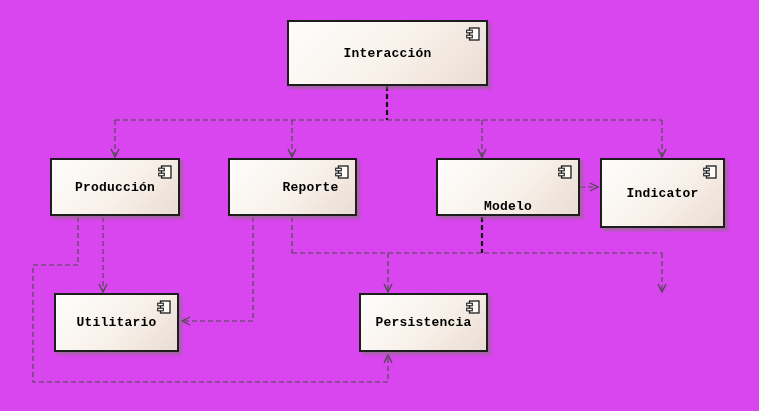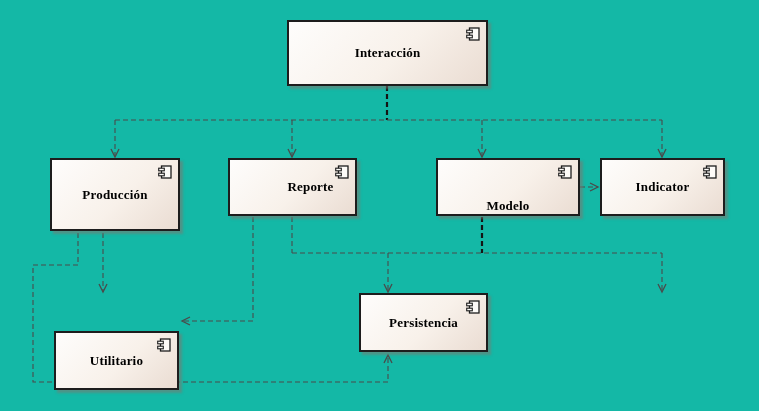--- a/index.html
+++ b/index.html
@@ -4,23 +4,23 @@
 <style>
   html, body {
     margin: 0;
     padding: 0;
     background: #ffffff;
   }
   #canvas {
     position: relative;
     width: 759px;
     height: 411px;
-    background: #14b8a6;
+    background: #d946ef;
     overflow: hidden;
-    font-family: Liberation Serif, serif;
+    font-family: Liberation Mono, monospace;
   }
   #connector-layer {
     position: absolute;
     left: 0; top: 0;
     width: 759px;
     height: 411px;
   }
   .edge {
     fill: none;
     stroke: #4a4a4a;
@@ -86,21 +86,21 @@
     </svg>
 
 <div class="component-box" style="left: 287px; top: 20px; width: 201px; height: 66px;">
       <span class="component-label">Interacción</span>
       <svg class="component-icon" viewBox="0 0 14 14" xmlns="http://www.w3.org/2000/svg">
         <rect x="3.5" y="1" width="9.5" height="12" fill="#fdfbf8" stroke="#1d1d1d" stroke-width="1.3"></rect>
         <rect x="0.7" y="3.2" width="5.6" height="2.6" fill="#fdfbf8" stroke="#1d1d1d" stroke-width="1.1"></rect>
         <rect x="0.7" y="8.2" width="5.6" height="2.6" fill="#fdfbf8" stroke="#1d1d1d" stroke-width="1.1"></rect>
       </svg>
     </div>
-    <div class="component-box" style="left: 50px; top: 158px; width: 130px; height: 73px;">
+    <div class="component-box" style="left: 50px; top: 158px; width: 130px; height: 58px;">
       <span class="component-label">Producción</span>
       <svg class="component-icon" viewBox="0 0 14 14" xmlns="http://www.w3.org/2000/svg">
         <rect x="3.5" y="1" width="9.5" height="12" fill="#fdfbf8" stroke="#1d1d1d" stroke-width="1.3"></rect>
         <rect x="0.7" y="3.2" width="5.6" height="2.6" fill="#fdfbf8" stroke="#1d1d1d" stroke-width="1.1"></rect>
         <rect x="0.7" y="8.2" width="5.6" height="2.6" fill="#fdfbf8" stroke="#1d1d1d" stroke-width="1.1"></rect>
       </svg>
     </div>
     <div class="component-box" style="left: 228px; top: 158px; width: 129px; height: 58px; padding-left: 36px;">
       <span class="component-label">Reporte</span>
       <svg class="component-icon" viewBox="0 0 14 14" xmlns="http://www.w3.org/2000/svg">
@@ -110,29 +110,29 @@
       </svg>
     </div>
     <div class="component-box" style="left: 436px; top: 158px; width: 144px; height: 58px; align-items: flex-end;">
       <span class="component-label">Modelo</span>
       <svg class="component-icon" viewBox="0 0 14 14" xmlns="http://www.w3.org/2000/svg">
         <rect x="3.5" y="1" width="9.5" height="12" fill="#fdfbf8" stroke="#1d1d1d" stroke-width="1.3"></rect>
         <rect x="0.7" y="3.2" width="5.6" height="2.6" fill="#fdfbf8" stroke="#1d1d1d" stroke-width="1.1"></rect>
         <rect x="0.7" y="8.2" width="5.6" height="2.6" fill="#fdfbf8" stroke="#1d1d1d" stroke-width="1.1"></rect>
       </svg>
     </div>
-    <div class="component-box" style="left: 600px; top: 158px; width: 125px; height: 58px;">
+    <div class="component-box" style="left: 600px; top: 158px; width: 125px; height: 70px;">
       <span class="component-label">Indicator</span>
       <svg class="component-icon" viewBox="0 0 14 14" xmlns="http://www.w3.org/2000/svg">
         <rect x="3.5" y="1" width="9.5" height="12" fill="#fdfbf8" stroke="#1d1d1d" stroke-width="1.3"></rect>
         <rect x="0.7" y="3.2" width="5.6" height="2.6" fill="#fdfbf8" stroke="#1d1d1d" stroke-width="1.1"></rect>
         <rect x="0.7" y="8.2" width="5.6" height="2.6" fill="#fdfbf8" stroke="#1d1d1d" stroke-width="1.1"></rect>
       </svg>
     </div>
-    <div class="component-box" style="left: 54px; top: 293px; width: 125px; height: 59px; margin-top: 38px;">
+    <div class="component-box" style="left: 54px; top: 293px; width: 125px; height: 59px;">
       <span class="component-label">Utilitario</span>
       <svg class="component-icon" viewBox="0 0 14 14" xmlns="http://www.w3.org/2000/svg">
         <rect x="3.5" y="1" width="9.5" height="12" fill="#fdfbf8" stroke="#1d1d1d" stroke-width="1.3"></rect>
         <rect x="0.7" y="3.2" width="5.6" height="2.6" fill="#fdfbf8" stroke="#1d1d1d" stroke-width="1.1"></rect>
         <rect x="0.7" y="8.2" width="5.6" height="2.6" fill="#fdfbf8" stroke="#1d1d1d" stroke-width="1.1"></rect>
       </svg>
     </div>
     <div class="component-box" style="left: 323px; top: 293px; width: 129px; height: 59px; margin-left: 36px;">
       <span class="component-label">Persistencia</span>
       <svg class="component-icon" viewBox="0 0 14 14" xmlns="http://www.w3.org/2000/svg">

